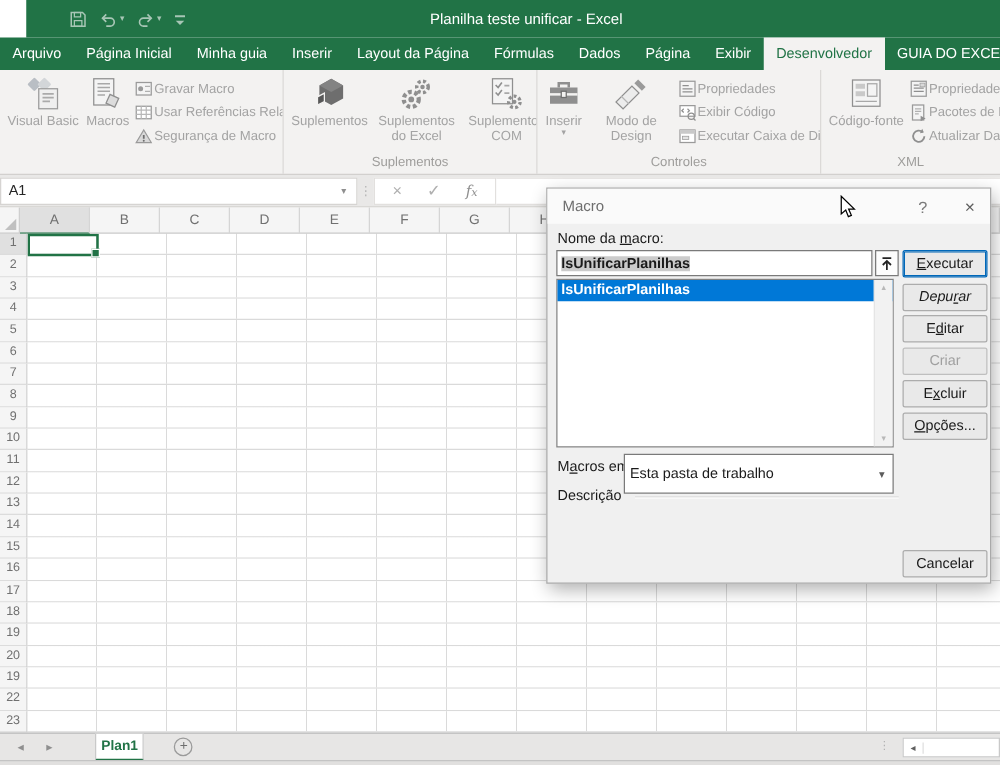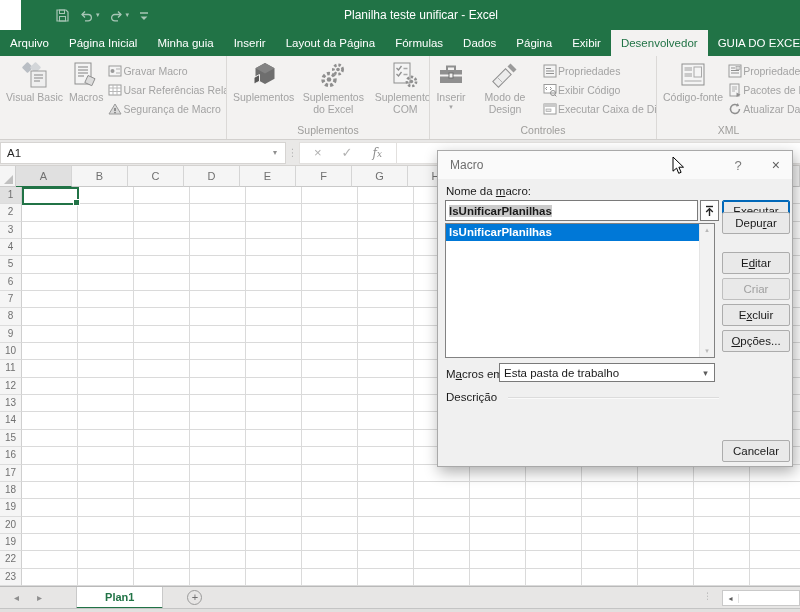--- a/index.html
+++ b/index.html
@@ -61,21 +61,21 @@
   .rowhead.sel { background:#e0e0e0; }
   .cells { position:relative; flex:1; overflow:hidden; }
   .grow { height:17.35px; border-bottom:1px solid #dadada; background:repeating-linear-gradient(to right, #fff 0 55px, #dadada 55px 56px); }
   .active-cell { position:absolute; left:0; top:0; width:57px; height:18px; border:2px solid #217346; background:transparent; }
   .active-cell::after { content:""; position:absolute; right:-3px; bottom:-3px; width:5px; height:5px; background:#217346; border:1px solid #fff; }
 
   
   .sheetbar { position:absolute; left:0; top:586px; width:800px; height:22px; background:#e7e6e5; border-top:1px solid #b9b9b9; display:flex; align-items:center; }
   .nav-arrow { color:#8f8f8f; font-size:10px; margin-left:18px; }
   .nav-arrow:first-child { margin-left:14px; }
-  .stab { margin-left:34px; height:22px; background:#fff; color:#217346; font-weight:bold; font-size:11px; line-height:20px; padding:0 28px; border-left:1px solid #c9c9c9; border-right:1px solid #c9c9c9; border-bottom:2px solid #217346; }
+  .stab { margin-left:34px; height:22px; background:#fff; color:#217346; font-weight:bold; font-size:11px; line-height:20px; padding:0 4px; border-left:1px solid #c9c9c9; border-right:1px solid #c9c9c9; border-bottom:2px solid #217346; }
   .addsheet { margin-left:24px; width:15px; height:15px; border:1px solid #9a9a9a; border-radius:50%; color:#6e6e6e; font-size:11px; line-height:13px; text-align:center; }
   .sgrip { position:absolute; right:88px; color:#b0b0b0; font-size:9px; top:4px; }
   .hscroll { position:absolute; right:0; top:3px; width:78px; height:16px; background:#fff; border:1px solid #c9c9c9; display:flex; align-items:center; }
   .hscroll-left { width:16px; text-align:center; color:#5f5f5f; font-size:8px; border-right:1px solid #e0e0e0; }
   .statusbar { position:absolute; left:0; top:608px; width:800px; height:4px; background:#e1e0df; border-top:1px solid #c4c4c4; }
 
   
   .dialog { position:absolute; left:437px; top:150px; width:356px; height:317px; background:#f0f0f0; border:1px solid #a9a9a9; box-shadow:2px 5px 14px rgba(0,0,0,.32); z-index:10; }
   .dlg-title { height:28px; background:#fafafa; display:flex; align-items:center; padding:0 12px; }
   .dlg-title-text { font-size:12px; color:#6e6e6e; }
@@ -89,21 +89,21 @@
   .dlg-list { position:absolute; left:7px; top:44px; width:270px; height:135px; background:#fff; border:1px solid #828282; }
   .dlg-list-item { height:17px; line-height:17px; padding-left:3px; font-size:11.5px; }
   .dlg-list-item.sel { background:#0078d7; color:#fff; font-weight:bold; }
   .dlg-vscroll { position:absolute; right:0; top:0; bottom:0; width:15px; background:#f2f2f2; border-left:1px solid #e5e5e5; }
   .dlg-vscroll .up { position:absolute; top:2px; left:0; right:0; text-align:center; color:#b8b8b8; font-size:7px; }
   .dlg-vscroll .dn { position:absolute; bottom:2px; left:0; right:0; text-align:center; color:#b8b8b8; font-size:7px; }
   .dlg-btn { position:absolute; left:284px; width:68px; height:22px; background:#e9e9e9; border:1px solid #acacac; border-radius:2px; font-size:11.5px; color:#1a1a1a; text-align:center; line-height:19px; font-family:"Liberation Sans", sans-serif; }
   .dlg-btn.default { border:1px solid #0067b8; box-shadow:inset 0 0 0 1px #0067b8; background:#e9e9e9; }
   .dlg-btn.disabled { color:#a0a0a0; border-color:#bfbfbf; }
   .dlg-macros-label { position:absolute; left:8px; top:189px; }
-  .dlg-dropdown { position:absolute; left:61px; top:184px; width:216px; height:19px; background:#fff; border:1px solid #7a7a7a; display:flex; align-items:center; }
+  .dlg-dropdown { position:absolute; left:61px; top:184px; width:216px; height:32px; background:#fff; border:1px solid #7a7a7a; display:flex; align-items:center; }
   .dlg-dropdown .dval { flex:1; padding-left:4px; }
   .dlg-dropdown .dchev { width:17px; text-align:center; color:#5c5c5c; font-size:9px; }
   .dlg-desc-label { position:absolute; left:8px; top:212px; color:#1a1a1a; }
   .dlg-desc-line { position:absolute; left:70px; top:218px; width:211px; height:2px; border-top:1px solid #dcdcdc; border-bottom:1px solid #fafafa; }
   u { text-decoration:underline; }
 
   
   .cursor { position:absolute; left:672px; top:156px; z-index:30; }
 </style>
 </head>
@@ -487,21 +487,21 @@
     </div>
     <div class="dlg-list" id="dlg-list">
         <div class="dlg-list-item sel">lsUnificarPlanilhas</div>
       <div class="dlg-vscroll">
         <div class="up">▴</div>
         <div class="dn">▾</div>
       </div>
     </div>
     <div id="dlg-buttons">
         <button class="dlg-btn default" style="top: 21px;"><u>E</u>xecutar</button>
-        <button class="dlg-btn" style="top: 33px;">Depu<u>r</u>ar</button>
+        <button class="dlg-btn" style="top: 48px; font-style: italic;">Depu<u>r</u>ar</button>
         <button class="dlg-btn" style="top: 73px;">E<u>d</u>itar</button>
         <button class="dlg-btn disabled" style="top: 99px;">Criar</button>
         <button class="dlg-btn" style="top: 125px;">E<u>x</u>cluir</button>
         <button class="dlg-btn" style="top: 151px;"><u>O</u>pções...</button>
       </div>
     <div class="dlg-macros-label"><span>M</span><u>a</u><span>cros em:</span></div>
     <div class="dlg-dropdown">
       <span class="dval">Esta pasta de trabalho</span>
       <span class="dchev">▾</span>
     </div>

